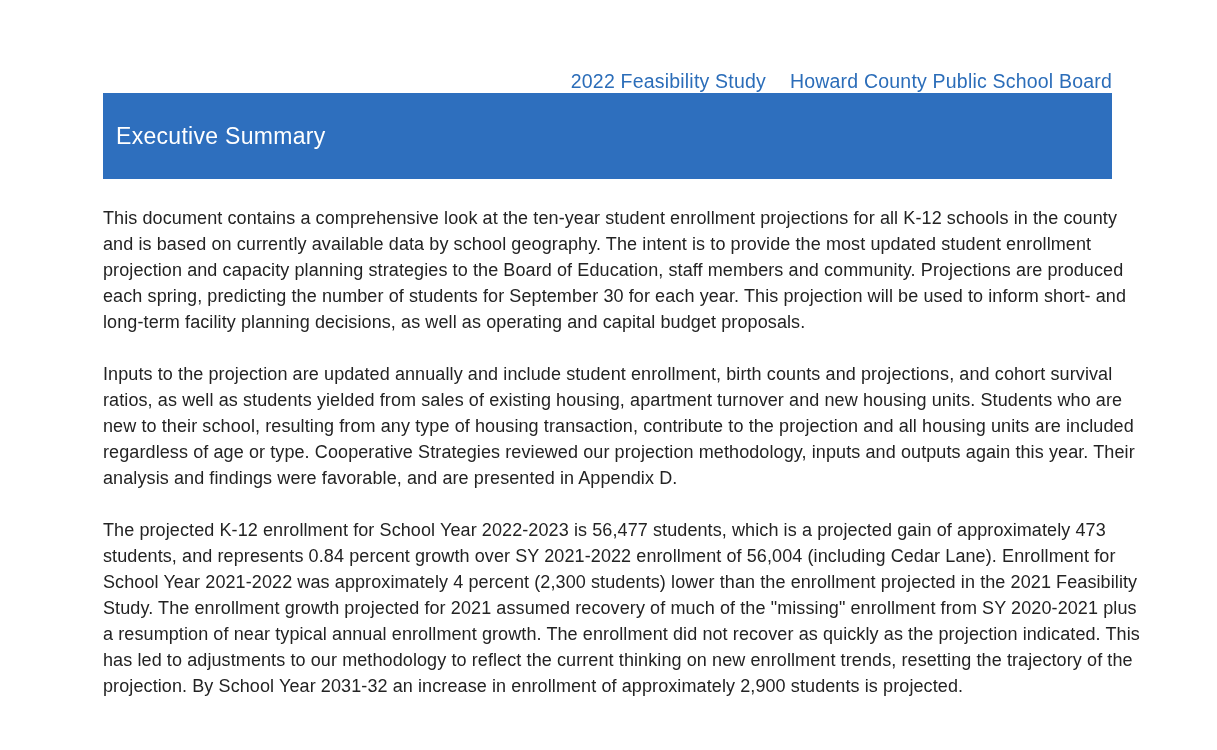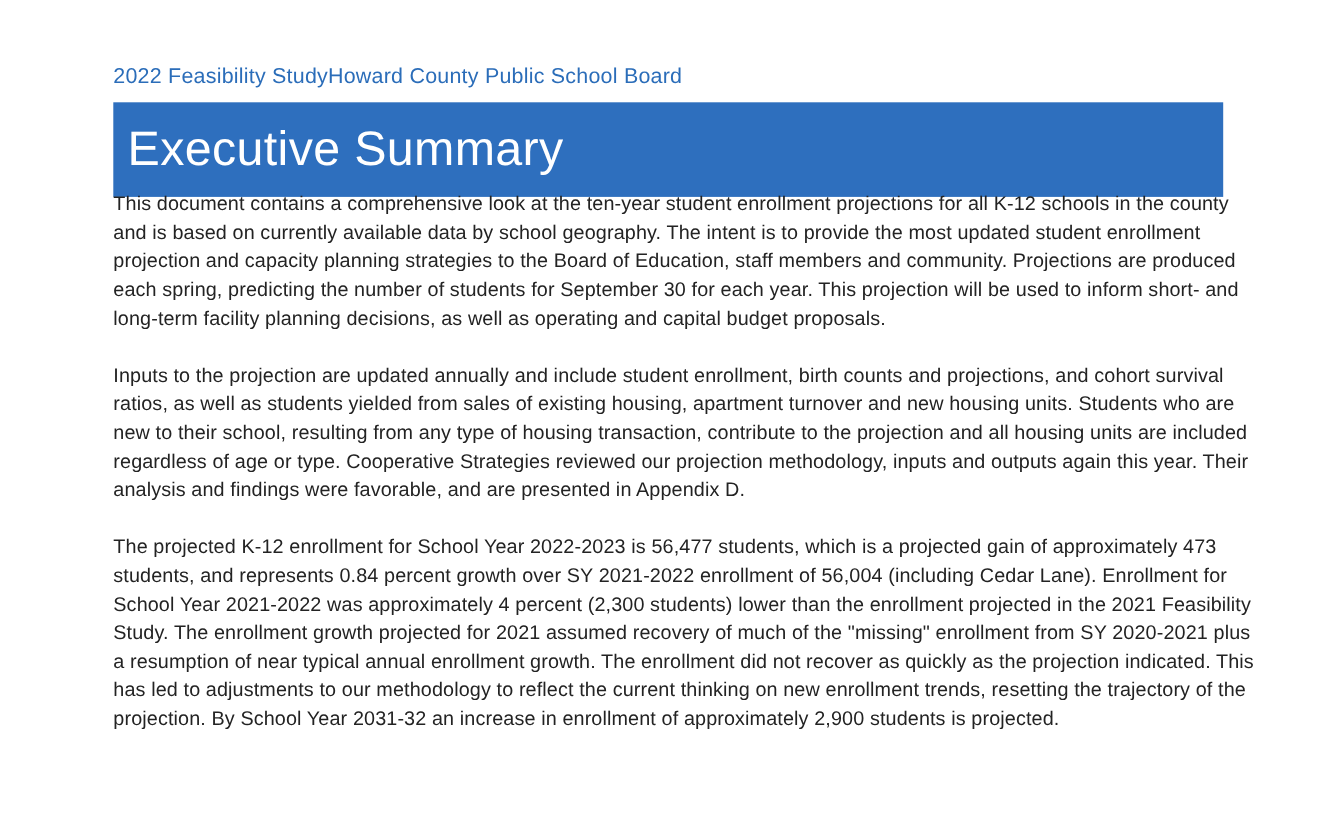--- a/index.html
+++ b/index.html
@@ -11,53 +11,54 @@
     position: relative;
     width: 1217px;
     height: 750px;
     background: #ffffff;
     font-family: "Liberation Sans", sans-serif;
     overflow: hidden;
   }
   .header-row {
     position: absolute;
     left: 103px;
-    top: 58px;
+    top: 70px;
     width: 1009px;
     display: flex;
-    justify-content: flex-start;
+    justify-content: flex-end;
     align-items: baseline;
+    gap: 24px;
   }
   .header-text {
     font-size: 19.5px;
     color: #2b6db9;
     letter-spacing: 0.2px;
     white-space: nowrap;
   }
   .banner {
     position: absolute;
     left: 103px;
     top: 93px;
     width: 1009px;
     height: 86px;
     background: #2e6fbe;
     display: flex;
     align-items: center;
   }
   .banner-title {
     padding-left: 13px;
-    font-size: 44px;
+    font-size: 23px;
     font-weight: 400;
     color: #ffffff;
     letter-spacing: 0.3px;
   }
   .body-copy {
     position: absolute;
     left: 103px;
-    top: 172px;
+    top: 205px;
     width: 1044px;
     font-size: 18px;
     line-height: 26px;
     color: #232323;
     letter-spacing: 0.1px;
   }
   .body-copy p {
     margin: 0 0 26px 0;
   }
 </style>

